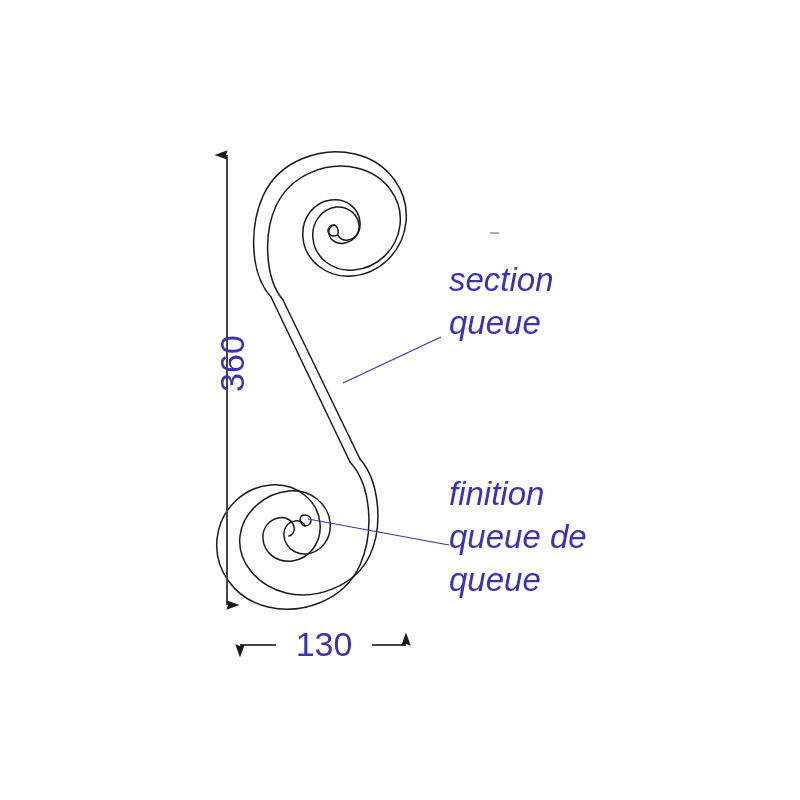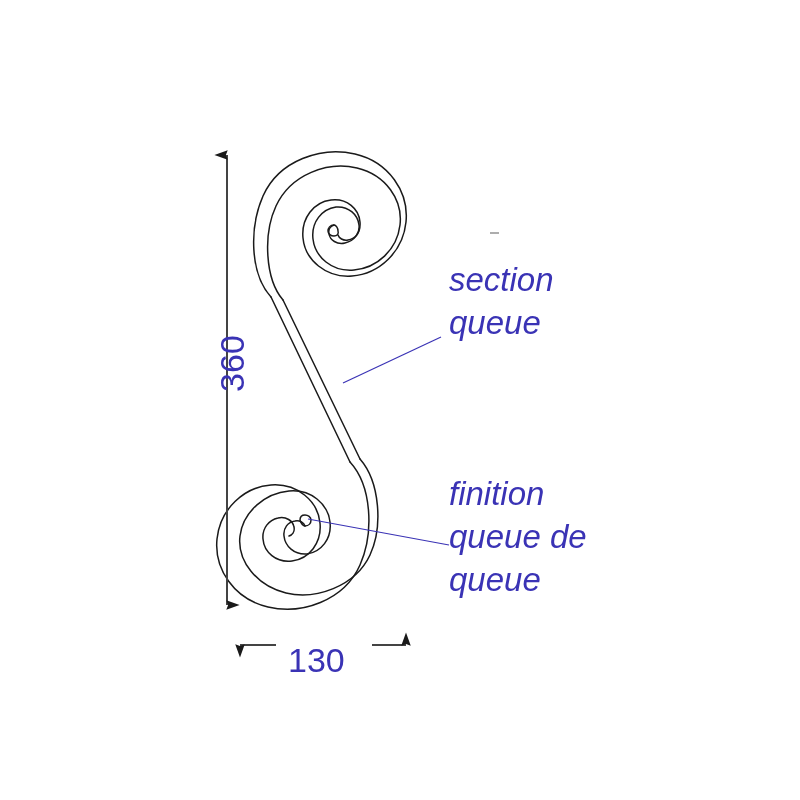--- a/index.html
+++ b/index.html
@@ -50,23 +50,23 @@
   #dim-v-label {
     left: 196px;
     top: 344px;
     transform: rotate(-90deg);
     transform-origin: center center;
     width: 72px;
     text-align: center;
   }
   #dim-h-label {
     left: 288px;
-    top: 641px;
+    top: 625px;
     width: 72px;
-    text-align: left;
+    text-align: center;
   }
 </style>
 </head>
 <body>
 
 <div id="canvas">
 
   <svg id="drawing" viewBox="0 0 800 800" xmlns="http://www.w3.org/2000/svg">
 
     <defs>

